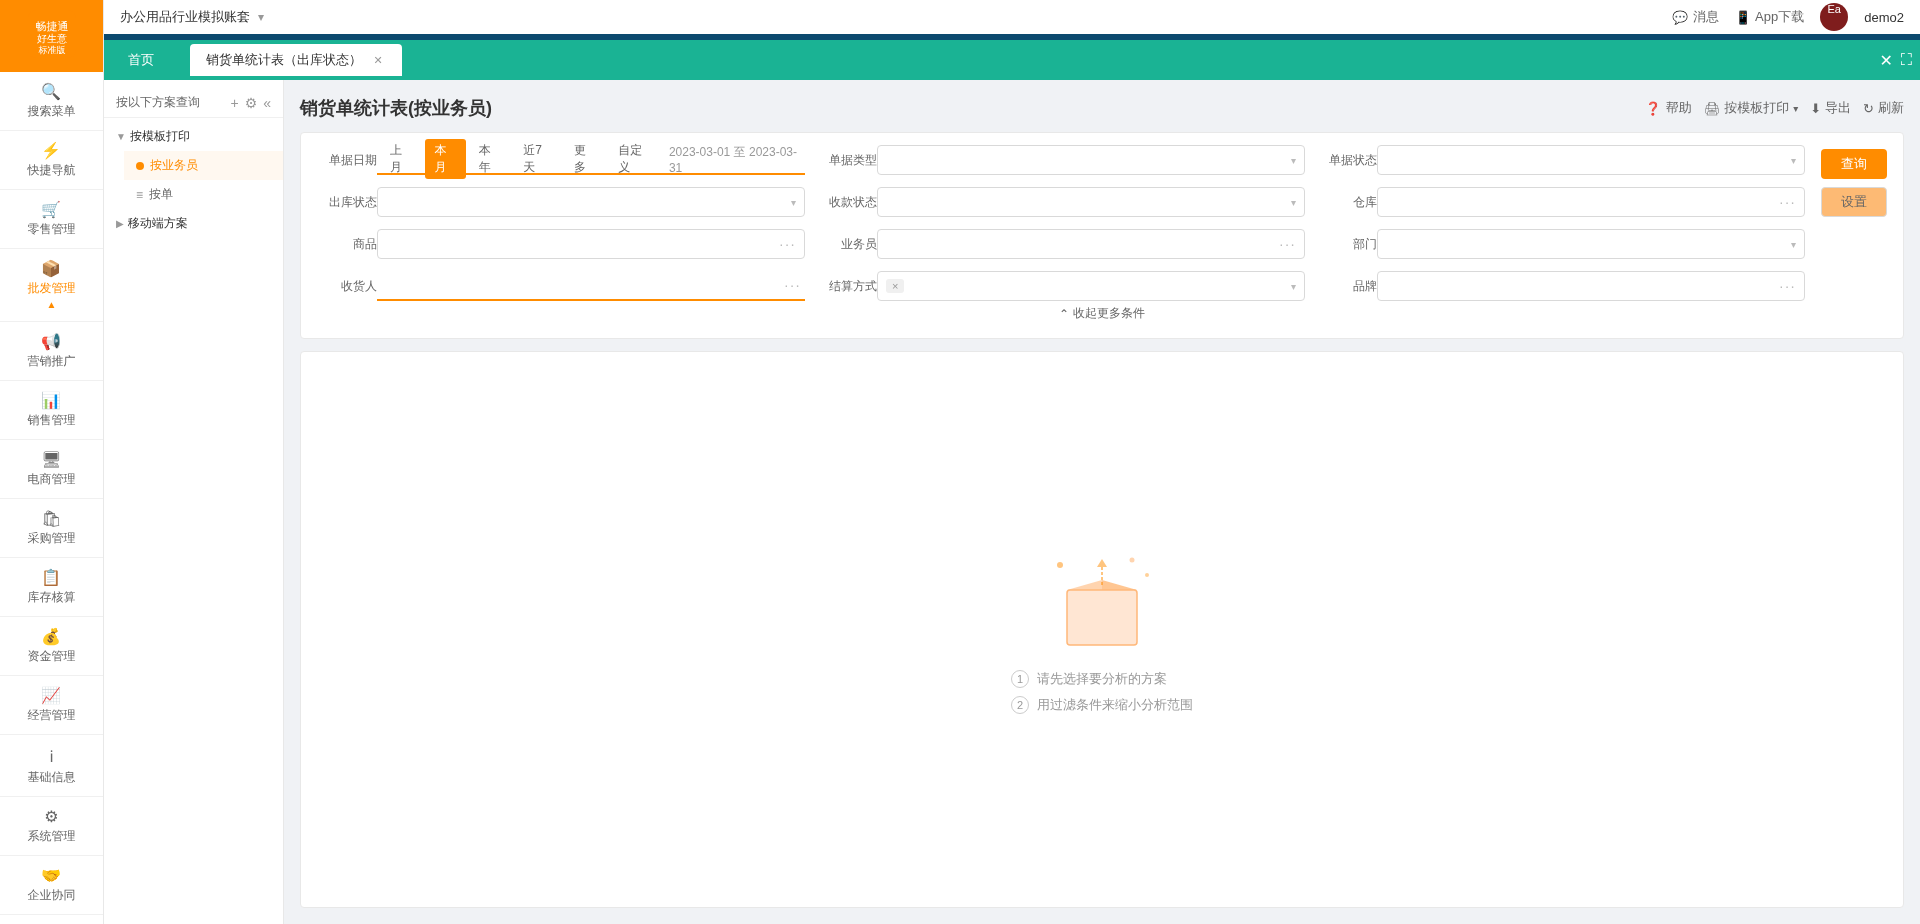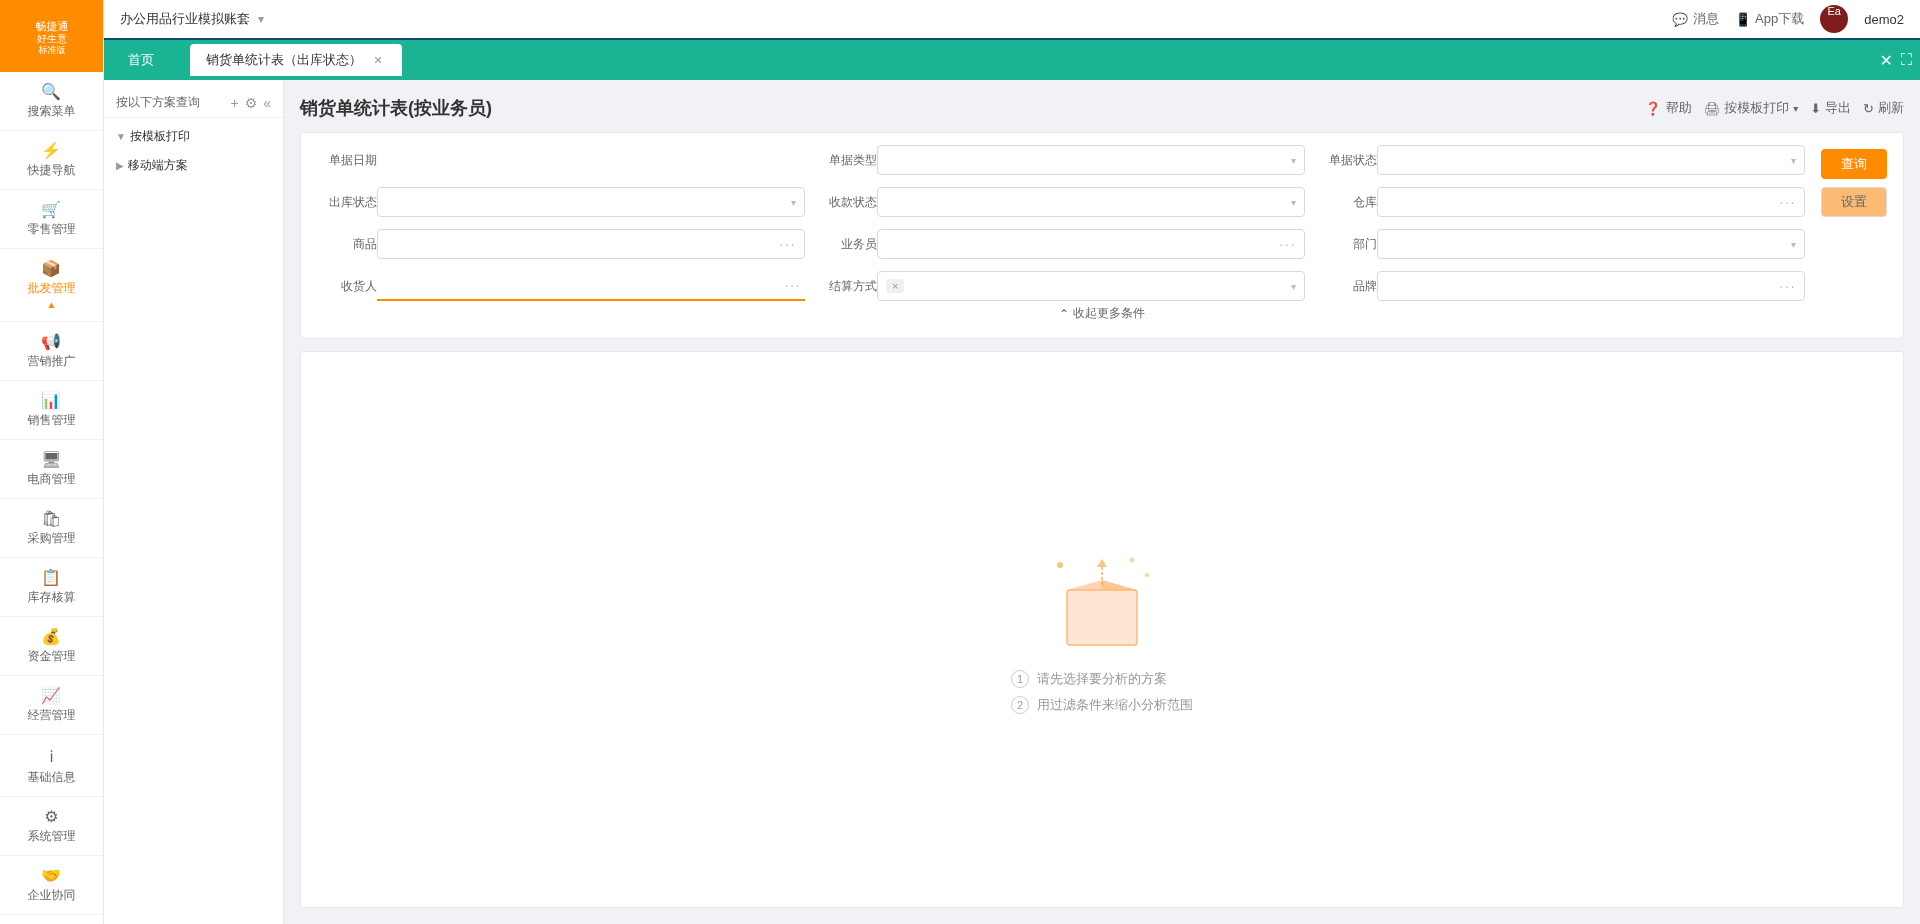--- a/index.html
+++ b/index.html
@@ -10,21 +10,21 @@
     .sidebar-logo { width: 100%; background: #ff8c00; padding: 10px 5px; text-align: center; cursor: pointer; }
     .sidebar-logo-img { width: 48px; height: 48px; background: #ff8c00; border-radius: 8px; margin: 0 auto 4px; display: flex; align-items: center; justify-content: center; overflow: hidden; }
     .sidebar-nav-item { width: 100%; padding: 10px 5px; text-align: center; cursor: pointer; color: #666; font-size: 12px; border-bottom: 1px solid #f0f0f0; }
     .sidebar-nav-item.active { color: #ff8c00; }
     .sidebar-nav-item .nav-icon { font-size: 16px; margin-bottom: 2px; }
 
     
     .main { flex: 1; display: flex; flex-direction: column; overflow: hidden; }
 
     
-    .topbar { height: 40px; background: #fff; border-bottom: 2px solid #0c4a6e; display: flex; align-items: center; padding: 4px 16px; justify-content: space-between; flex-shrink: 0; }
+    .topbar { height: 40px; background: #fff; border-bottom: 6px solid #0c4a6e; display: flex; align-items: center; padding: 4px 16px; justify-content: space-between; flex-shrink: 0; }
     .topbar-left { display: flex; align-items: center; gap: 8px; }
     .topbar-title { font-size: 13px; color: #333; }
     .topbar-dropdown { color: #999; font-size: 12px; cursor: pointer; }
     .topbar-right { display: flex; align-items: center; gap: 16px; }
     .topbar-btn { display: flex; align-items: center; gap: 4px; color: #666; font-size: 13px; cursor: pointer; }
     .user-avatar { width: 28px; height: 28px; border-radius: 50%; background: #7f1d1d; display: flex; align-items: flex-start; justify-content: center; color: #fff; font-size: 11px; overflow: hidden; cursor: pointer; }
 
     
     .tabbar { height: 40px; background: #1ab394; display: flex; align-items: center; padding: 0 8px; flex-shrink: 0; gap: 20px; }
     .tab-item { height: 32px; padding: 0 16px; display: flex; align-items: center; gap: 8px; border-radius: 4px 4px 0 0; font-size: 13px; cursor: pointer; }
@@ -227,20 +227,30 @@
           <span class="scheme-icon">⚙</span>
           <span class="scheme-icon">«</span>
         </div>
       </div>
 
       <div class="scheme-group">
         <div class="scheme-group-header">
           <span class="scheme-group-arrow">▼</span>
           <span class="scheme-group-label">按模板打印</span>
         </div>
+        <div class="scheme-sub">
+          <div class="scheme-sub-item active">
+            <div class="dot"></div>
+            <span>按业务员</span>
+          </div>
+          <div class="scheme-sub-item2">
+            <span class="scheme-icon2">≡</span>
+            <span>按单</span>
+          </div>
+        </div>
       </div>
 
       <div class="scheme-group">
         <div class="scheme-group-header">
           <span class="scheme-group-arrow">▶</span>
           <span class="scheme-group-label">移动端方案</span>
         </div>
       </div>
     </div>
 
@@ -270,20 +280,31 @@
       </div>
 
       <div class="filter-card">
         <div style="display:flex;align-items:flex-start;gap:16px;">
           <div style="flex:1;">
 
             <div class="filter-row">
 
               <div class="filter-item">
                 <span class="filter-label">单据日期</span>
+                <div class="date-underline">
+                  <div class="filter-date-control">
+                    <span class="date-btn">上月</span>
+                    <span class="date-btn active">本月</span>
+                    <span class="date-btn">本年</span>
+                    <span class="date-btn">近7天</span>
+                    <span class="date-btn">更多</span>
+                    <span class="date-btn">自定义</span>
+                    <span class="date-range" style="margin-left:4px;">2023-03-01 至 2023-03-31</span>
+                  </div>
+                </div>
               </div>
 
               <div class="filter-item">
                 <span class="filter-label">单据类型</span>
                 <div class="filter-select" style="flex:1;">
                   <span class="filter-select-text"></span>
                   <span class="filter-select-arrow">▾</span>
                 </div>
               </div>
 

